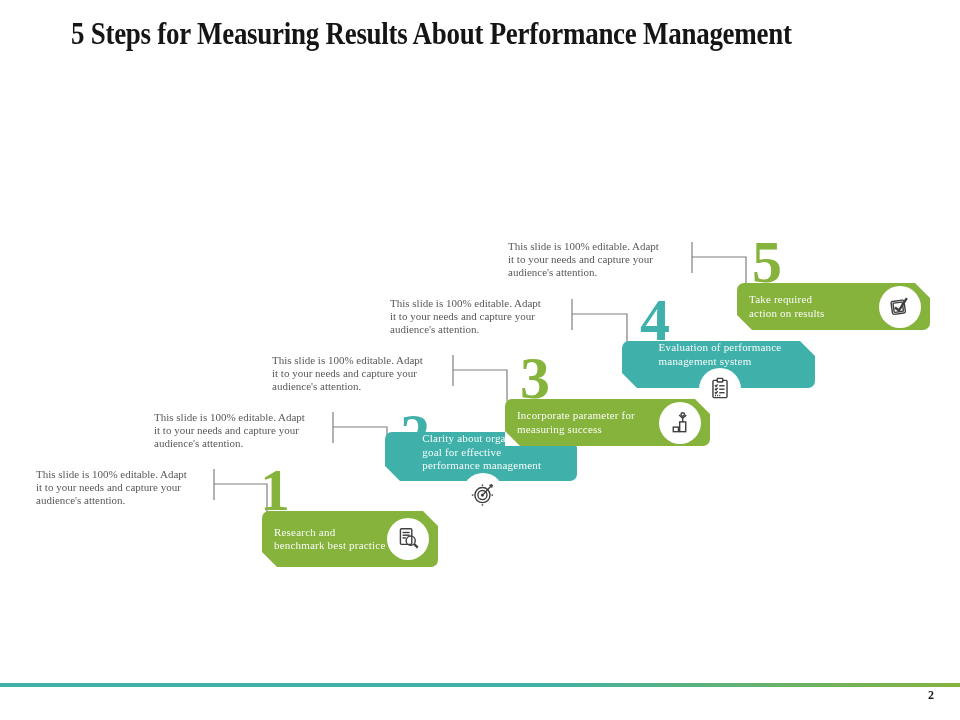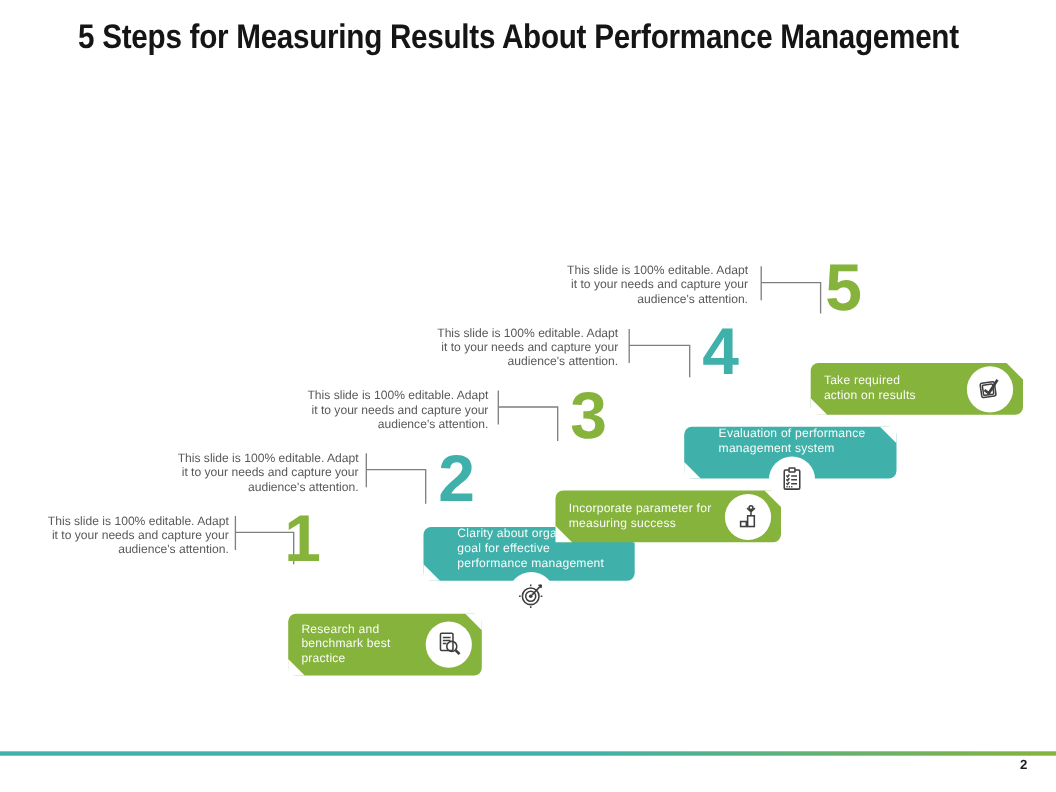--- a/index.html
+++ b/index.html
@@ -1,40 +1,40 @@
 <!DOCTYPE html>
 <html style="--green: #86b33c; --teal: #3fb1aa; --note_text: #595959; --connector: #7f7f7f; --icon_stroke: #3f3f3f;"><head>
 <meta charset="utf-8">
 <style>
   html,body{margin:0;padding:0;background:#fff;}
   .slide{position:relative;width:960px;height:720px;background:#ffffff;overflow:hidden;
-         font-family:Liberation Sans, sans-serif;}
+         font-family:Liberation Serif, serif;}
 
   
   .title{position:absolute;left:71px;top:16px;font-size:31px;font-weight:700;color:#151515;
          letter-spacing:-0.3px;white-space:nowrap;transform:scaleX(0.87);transform-origin:left top;}
 
   
-  .note{position:absolute;width:172px;text-align:right;font-size:11px;line-height:13px;
+  .note{position:absolute;width:172px;text-align:left;font-size:11px;line-height:13px;
         color:var(--note_text);white-space:pre-line;}
   .n1{left:36px;top:468px}.n2{left:154px;top:411px}.n3{left:272px;top:354px}
   .n4{left:390px;top:297px}.n5{left:508px;top:240px}
 
   
   .connectors{position:absolute;left:0;top:0;pointer-events:none;}
   .connectors line,.connectors polyline{stroke:var(--connector);stroke-width:1.2;fill:none;}
 
   
   .num{position:absolute;width:44px;text-align:center;font-size:60px;line-height:1;font-weight:700;}
   .m1{left:253px;top:460px}.m2{left:393px;top:405px}.m3{left:513px;top:348px}
   .m4{left:633px;top:290px}.m5{left:745px;top:232px}
 
   
   .box{position:absolute;border-radius:7px;display:flex;align-items:center;
-       padding:0 9px 0 12px;box-sizing:border-box;margin-top:47px;}
+       padding:0 9px 0 12px;box-sizing:border-box;}
   .b1{left:262px;top:511px;width:176px;height:56px}
   .b2{left:385px;top:432px;width:192px;height:49px}
   .b3{left:505px;top:399px;width:205px;height:47px}
   .b4{left:622px;top:341px;width:193px;height:47px}
   .b5{left:737px;top:283px;width:193px;height:47px}
   .step[data-theme="green"] .box{background:var(--green);}
   .step[data-theme="teal"]  .box{background:var(--teal);flex-direction:column;}
   .step[data-theme="green"] .num{color:var(--green);}
   .step[data-theme="teal"]  .num{color:var(--teal);}
 

